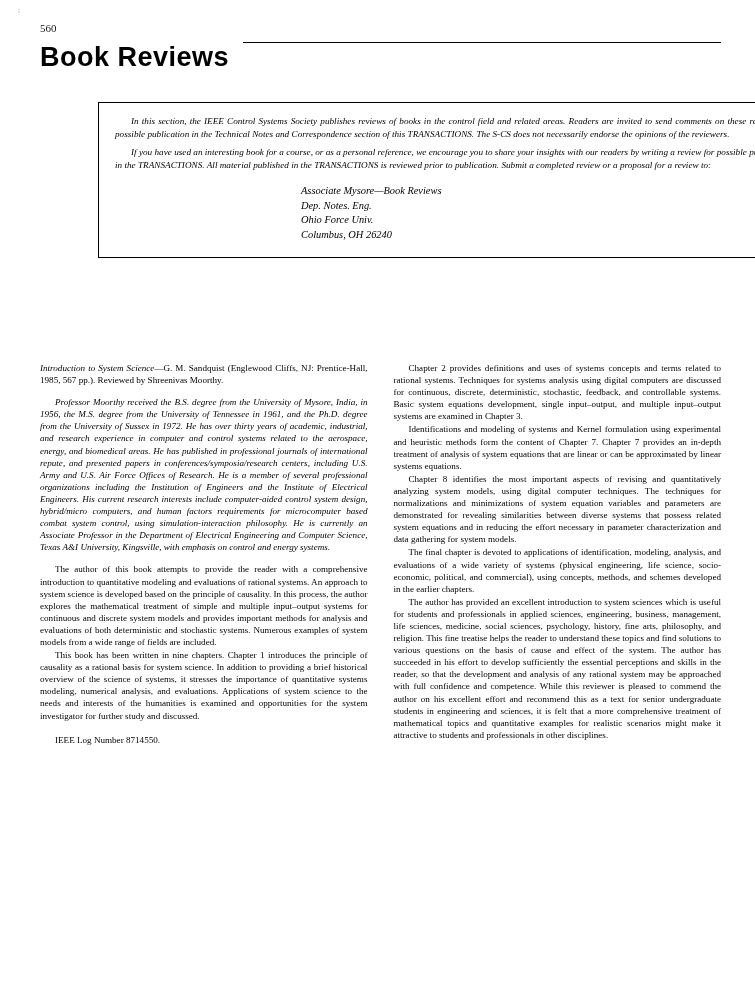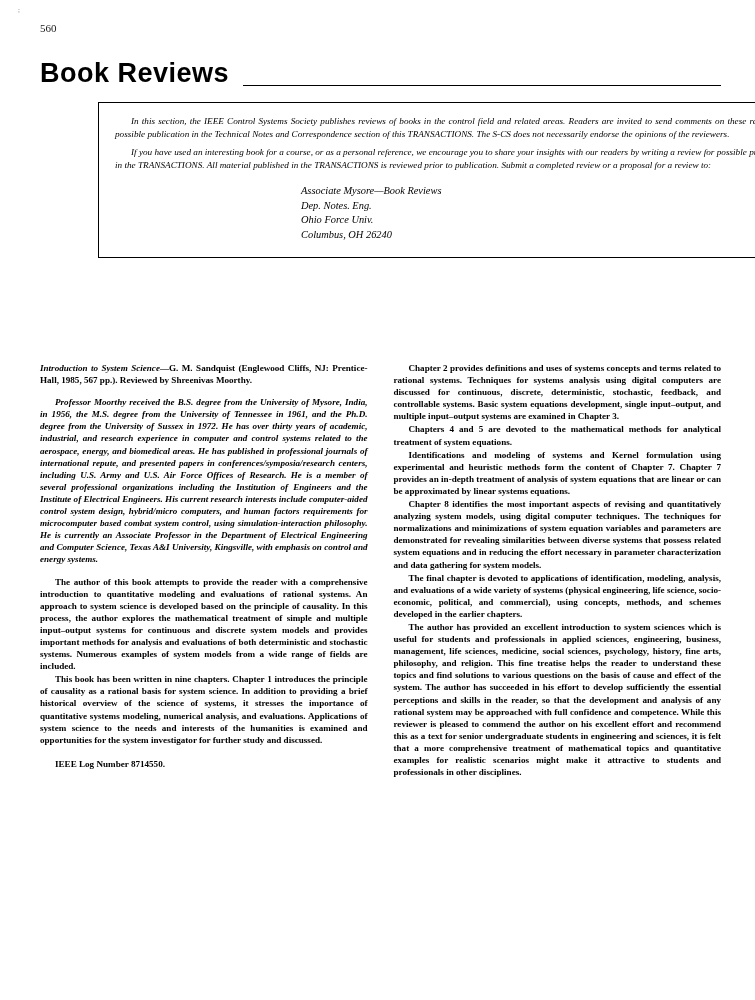--- a/index.html
+++ b/index.html
@@ -43,25 +43,25 @@
     font-size: 11px;
     color: #1a1a1a;
   }
   .journal-line {
     font-size: 8.6px;
     letter-spacing: 0.2px;
     color: #1a1a1a;
   }
   .section-title-wrap {
     position: absolute;
-    top: 58px;
+    top: 42px;
     left: 40px;
     right: 34px;
     display: flex;
-    align-items: flex-end;
+    align-items: flex-start;
   }
   .section-title {
     font-family: "Liberation Sans", sans-serif;
     font-weight: bold;
     font-size: 27px;
     letter-spacing: 0.5px;
     white-space: nowrap;
     color: #000;
   }
   .title-rule {
@@ -108,21 +108,20 @@
   .col {
     width: 330px;
   }
   .col p {
     margin: 0 0 1px 0;
     font-size: 9.1px;
     line-height: 1.33;
     text-align: justify;
     text-indent: 15px;
     hyphens: auto;
-    font-weight: bold;
   }
   .book-head {
     font-style: italic;
     text-indent: 0 !important;
     margin-bottom: 10px !important;
   }
   .book-head .roman {
     font-style: normal;
   }
   .bio {
@@ -170,21 +169,20 @@
     <div class="col">
       <p class="book-head"><span>Introduction to System Science</span><span class="roman">—G. M. Sandquist (Englewood Cliffs, NJ: Prentice-Hall, 1985, 567 pp.). Reviewed by Shreenivas Moorthy.</span></p>
       <p class="bio">Professor Moorthy received the B.S. degree from the University of Mysore, India, in 1956, the M.S. degree from the University of Tennessee in 1961, and the Ph.D. degree from the University of Sussex in 1972. He has over thirty years of academic, industrial, and research experience in computer and control systems related to the aerospace, energy, and biomedical areas. He has published in professional journals of international repute, and presented papers in conferences/symposia/research centers, including U.S. Army and U.S. Air Force Offices of Research. He is a member of several professional organizations including the Institution of Engineers and the Institute of Electrical Engineers. His current research interests include computer-aided control system design, hybrid/micro computers, and human factors requirements for microcomputer based combat system control, using simulation-interaction philosophy. He is currently an Associate Professor in the Department of Electrical Engineering and Computer Science, Texas A&amp;I University, Kingsville, with emphasis on control and energy systems.</p>
       <p class="gap-top">The author of this book attempts to provide the reader with a comprehensive introduction to quantitative modeling and evaluations of rational systems. An approach to system science is developed based on the principle of causality. In this process, the author explores the mathematical treatment of simple and multiple input–output systems for continuous and discrete system models and provides important methods for analysis and evaluations of both deterministic and stochastic systems. Numerous examples of system models from a wide range of fields are included.</p>
       <p>This book has been written in nine chapters. Chapter 1 introduces the principle of causality as a rational basis for system science. In addition to providing a brief historical overview of the science of systems, it stresses the importance of quantitative systems modeling, numerical analysis, and evaluations. Applications of system science to the needs and interests of the humanities is examined and opportunities for the system investigator for further study and discussed.</p>
       <p class="logline">IEEE Log Number 8714550.</p>
     </div>
 
     <div class="col">
       <p>Chapter 2 provides definitions and uses of systems concepts and terms related to rational systems. Techniques for systems analysis using digital computers are discussed for continuous, discrete, deterministic, stochastic, feedback, and controllable systems. Basic system equations development, single input–output, and multiple input–output systems are examined in Chapter 3.</p>
-      <p>Chapters 4 and 5 are devoted to the mathematical methods for analytical treatment of system equations.</p>
       <p>Identifications and modeling of systems and Kernel formulation using experimental and heuristic methods form the content of Chapter 7. Chapter 7 provides an in-depth treatment of analysis of system equations that are linear or can be approximated by linear systems equations.</p>
       <p>Chapter 8 identifies the most important aspects of revising and quantitatively analyzing system models, using digital computer techniques. The techniques for normalizations and minimizations of system equation variables and parameters are demonstrated for revealing similarities between diverse systems that possess related system equations and in reducing the effort necessary in parameter characterization and data gathering for system models.</p>
       <p>The final chapter is devoted to applications of identification, modeling, analysis, and evaluations of a wide variety of systems (physical engineering, life science, socio-economic, political, and commercial), using concepts, methods, and schemes developed in the earlier chapters.</p>
       <p>The author has provided an excellent introduction to system sciences which is useful for students and professionals in applied sciences, engineering, business, management, life sciences, medicine, social sciences, psychology, history, fine arts, philosophy, and religion. This fine treatise helps the reader to understand these topics and find solutions to various questions on the basis of cause and effect of the system. The author has succeeded in his effort to develop sufficiently the essential perceptions and skills in the reader, so that the development and analysis of any rational system may be approached with full confidence and competence. While this reviewer is pleased to commend the author on his excellent effort and recommend this as a text for senior undergraduate students in engineering and sciences, it is felt that a more comprehensive treatment of mathematical topics and quantitative examples for realistic scenarios might make it attractive to students and professionals in other disciplines.</p>
     </div>
 
   </div>
 
 </div>
 

